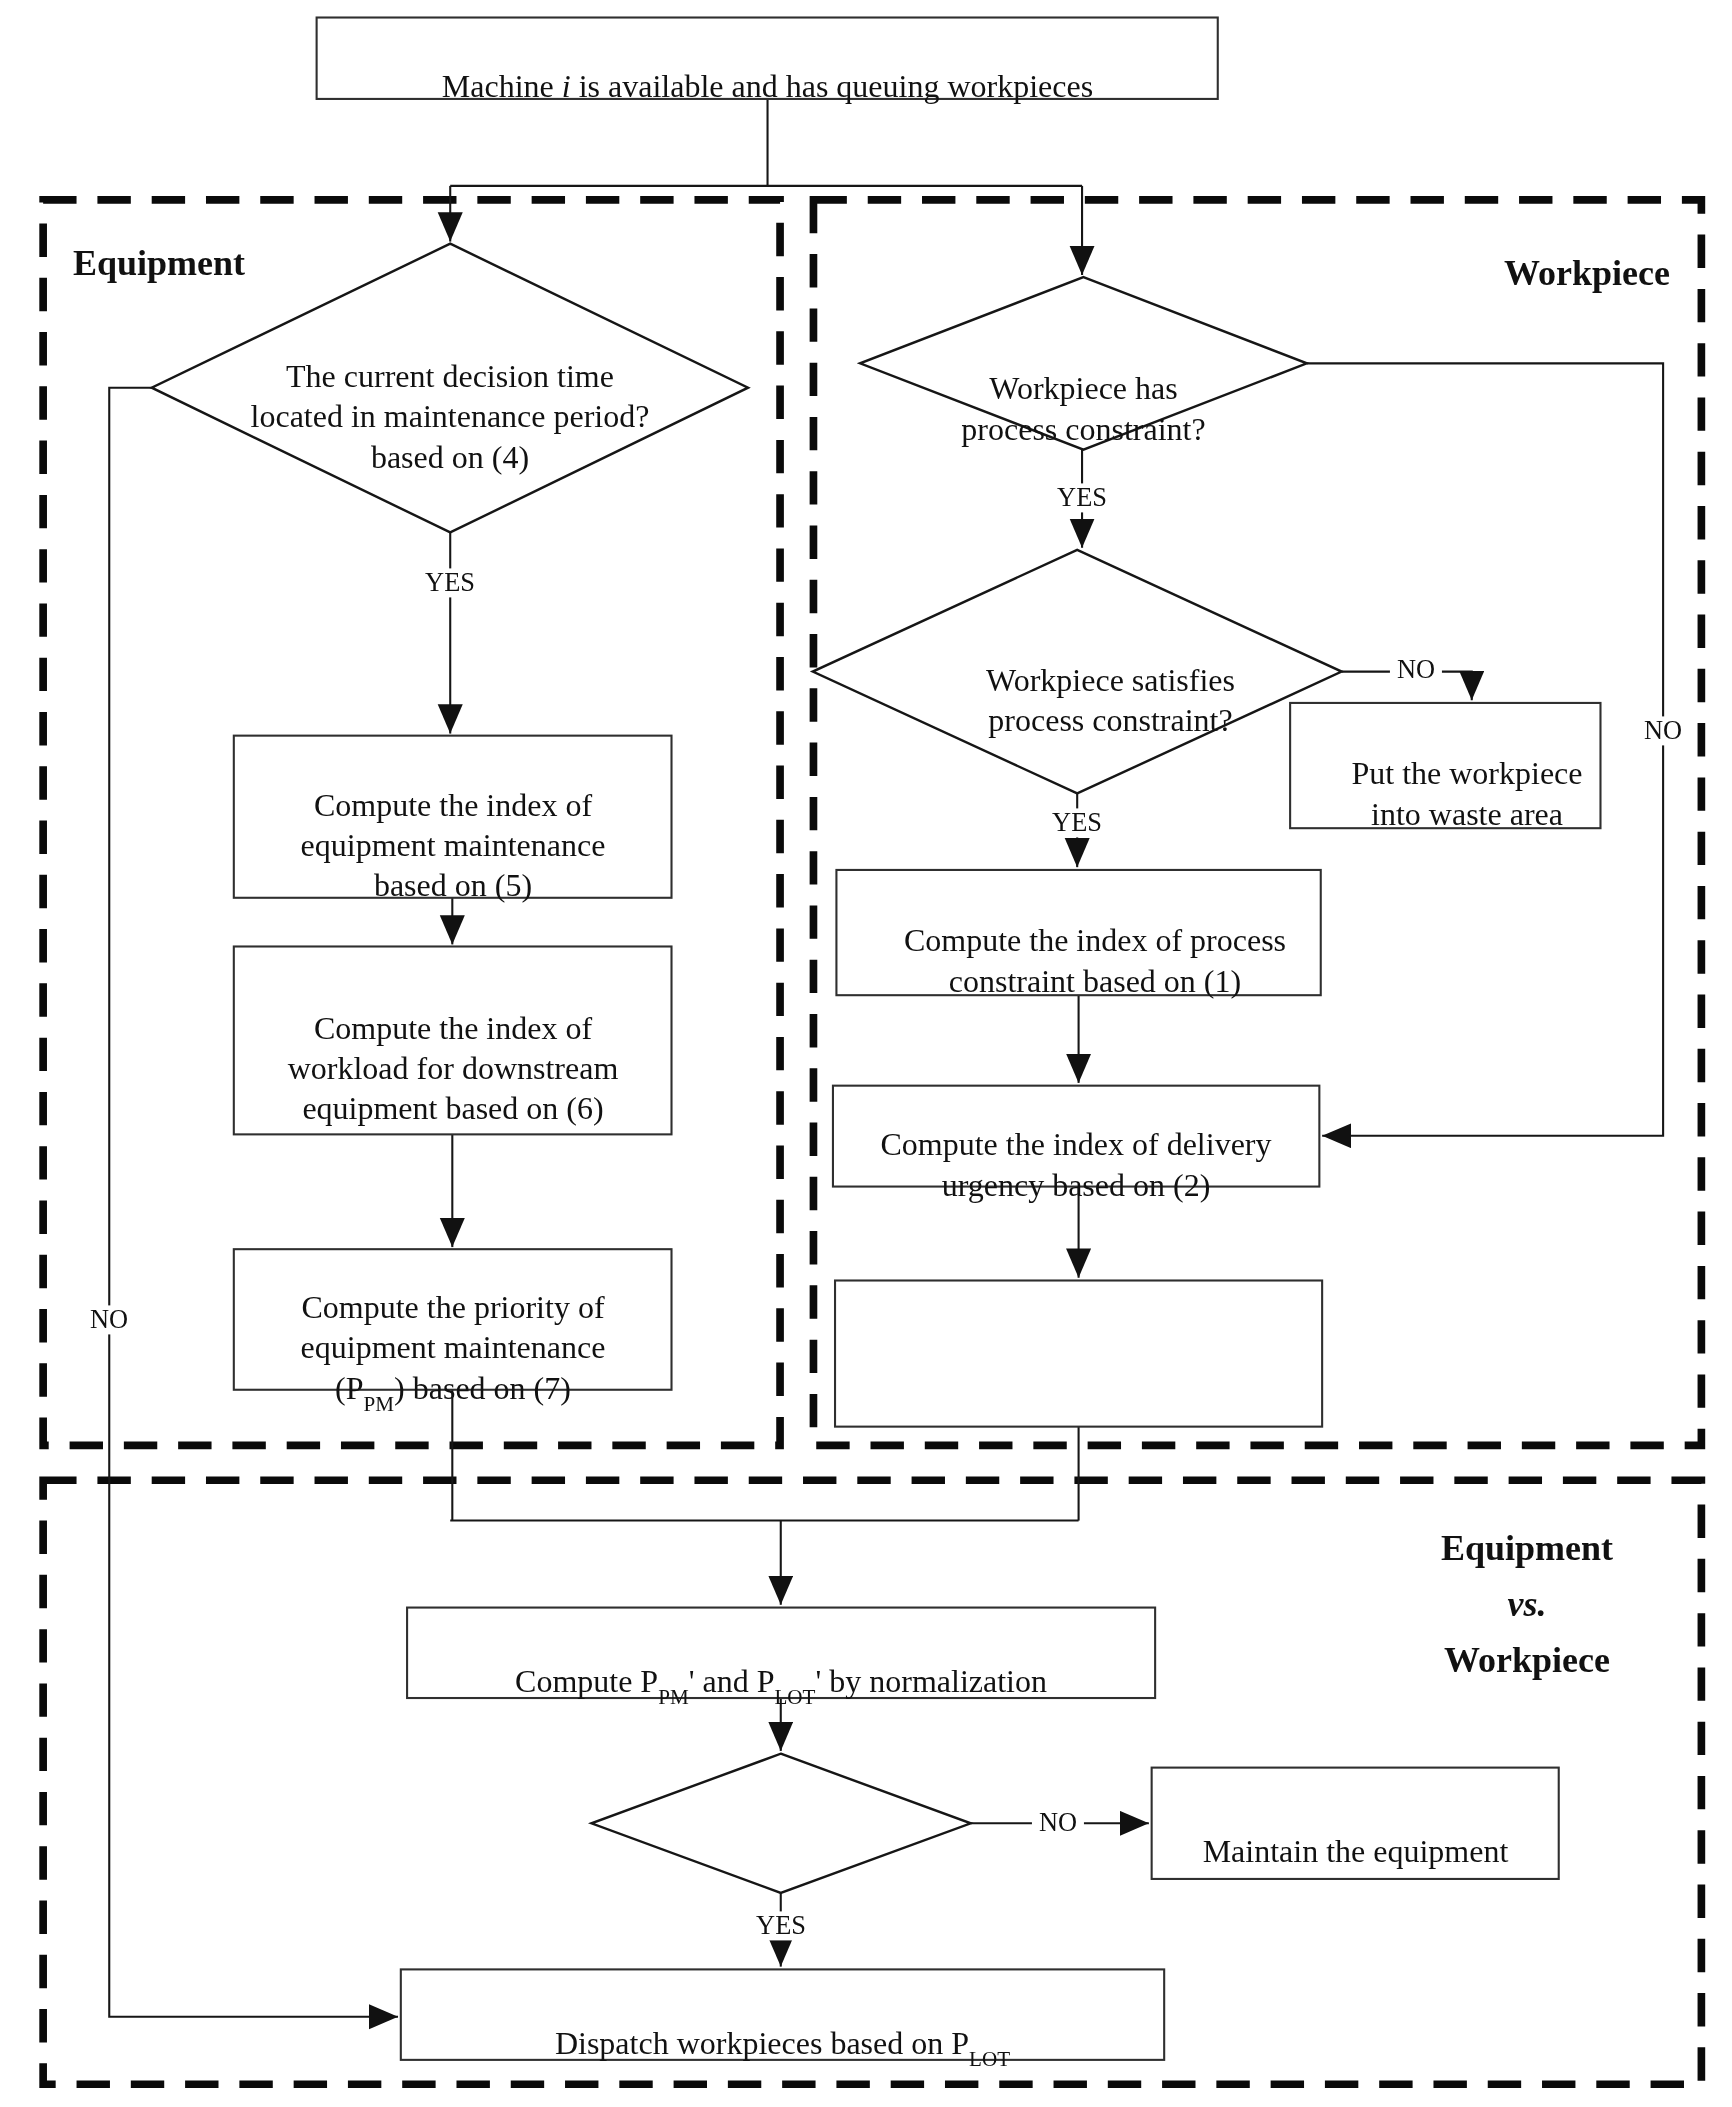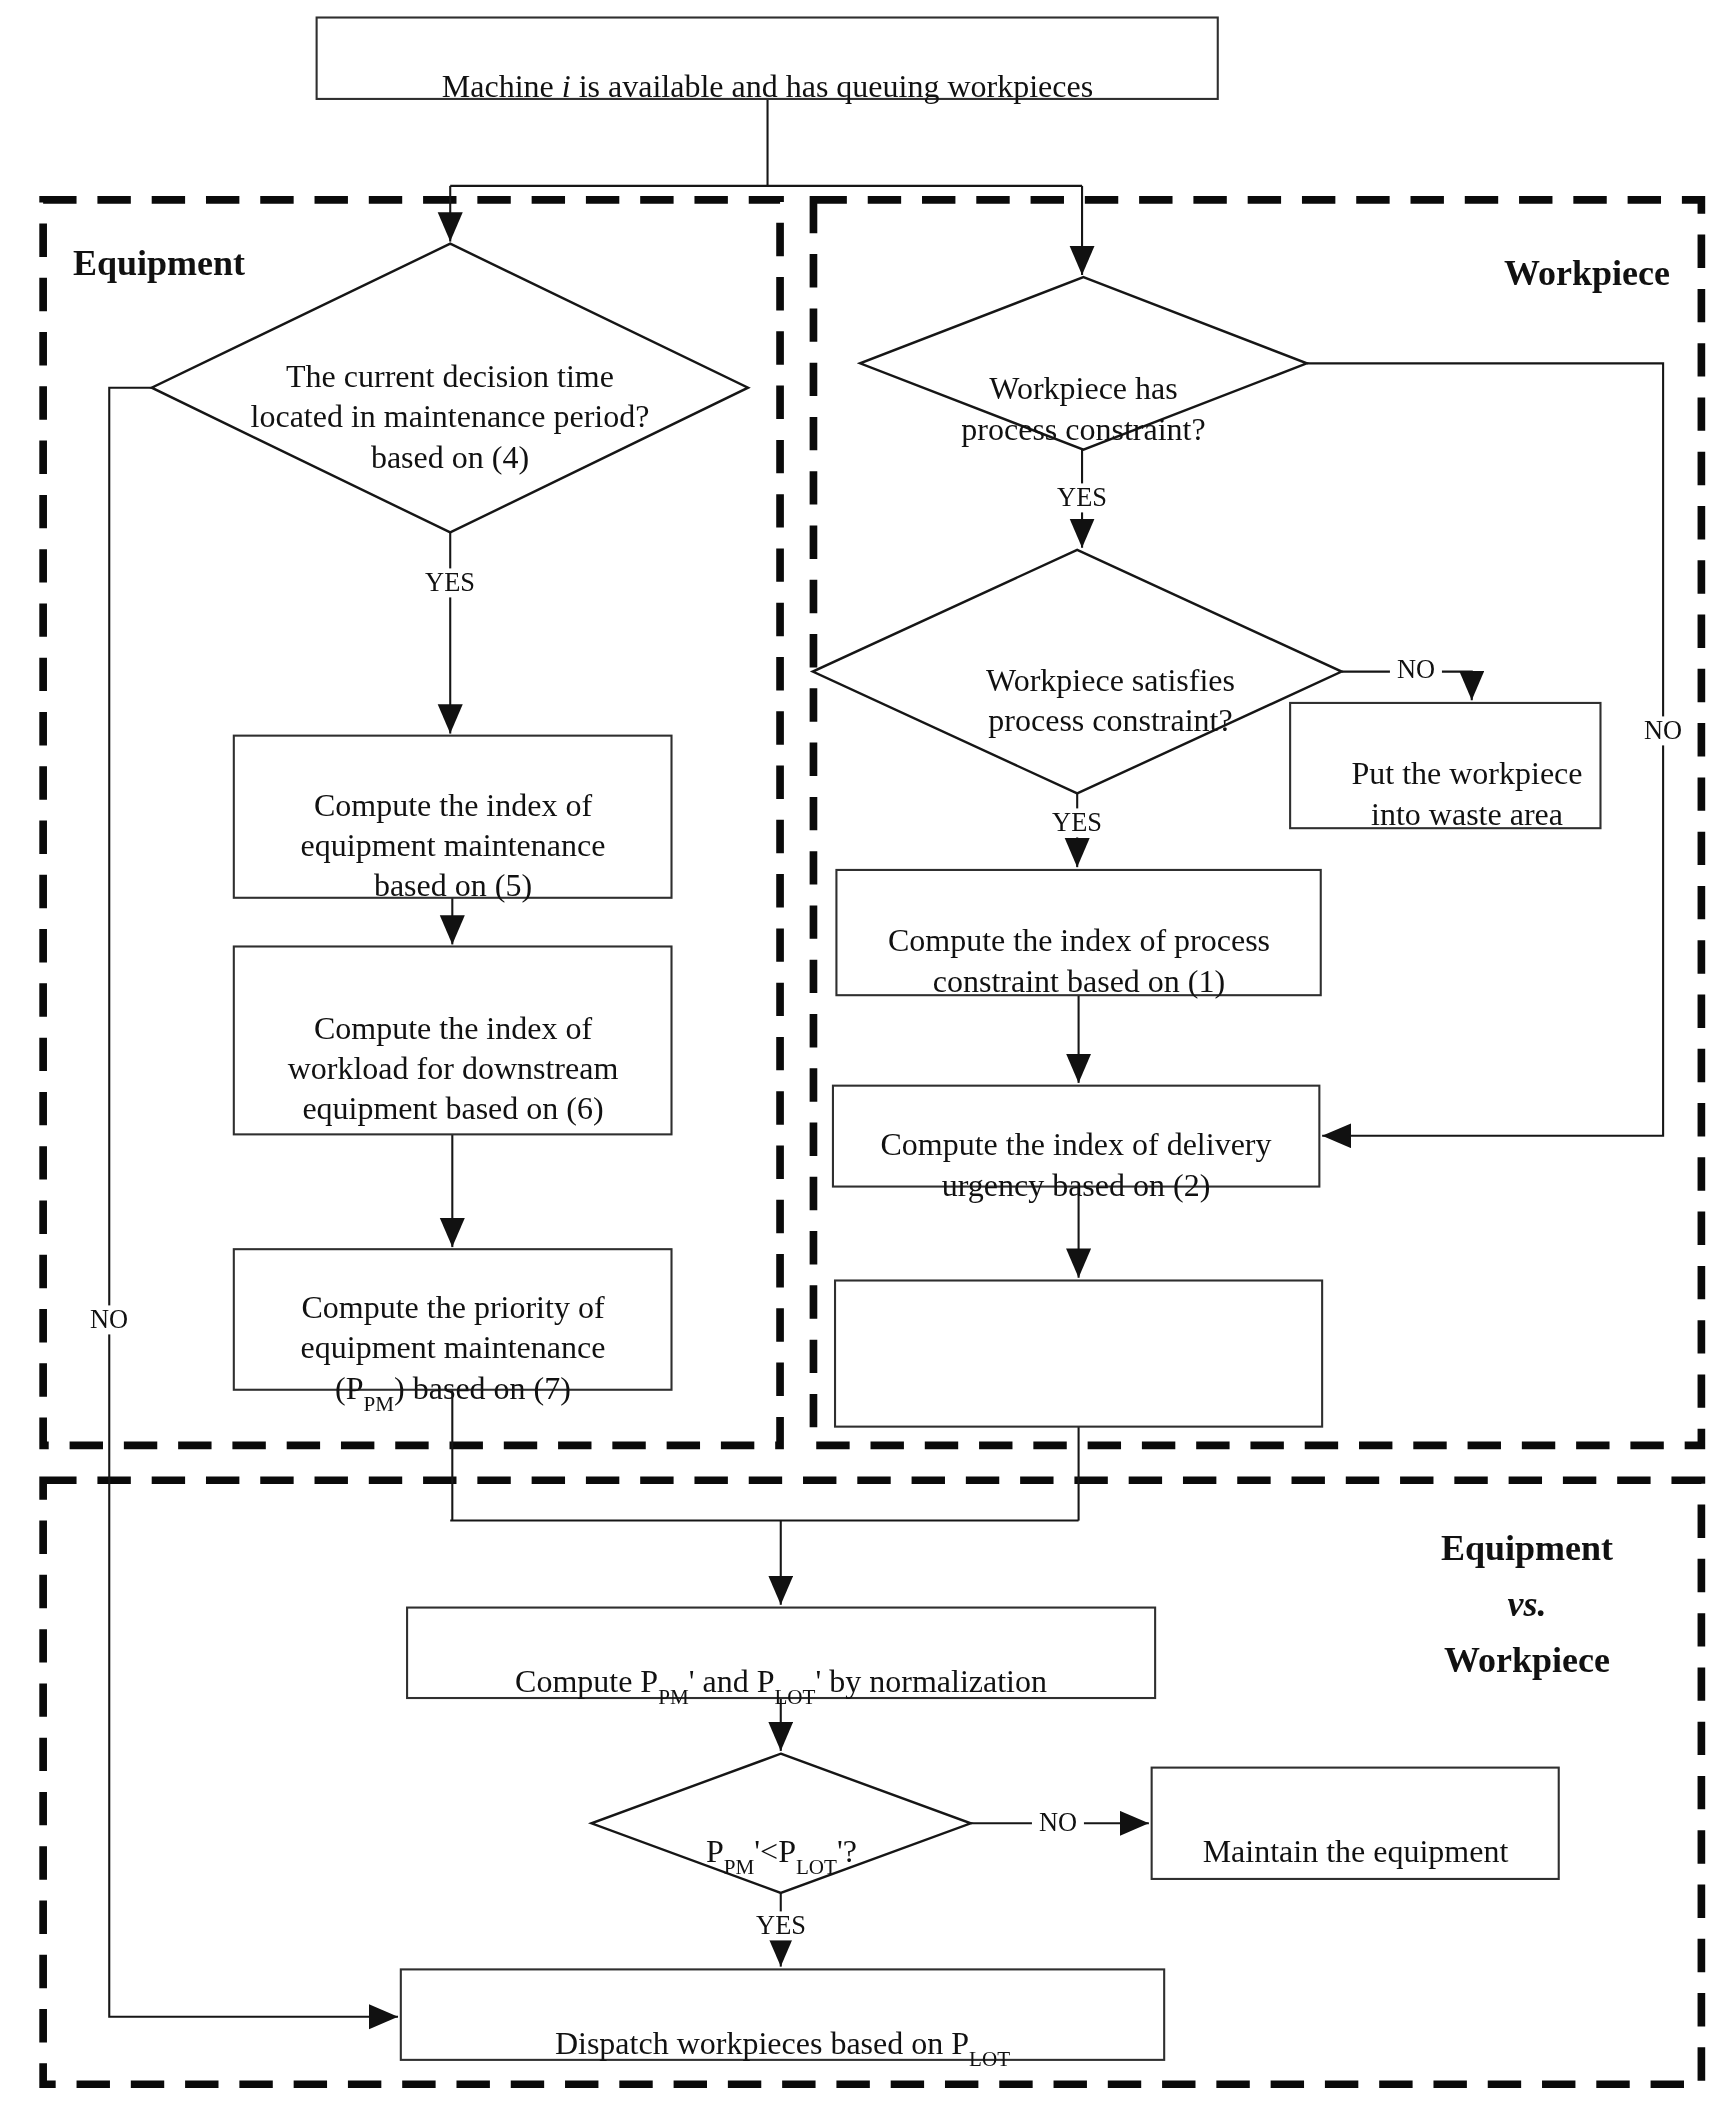--- a/index.html
+++ b/index.html
@@ -127,36 +127,33 @@
     <div>Workpiece satisfies</div>
     <div>process constraint?</div>
   </div>
   <div class="lbl" style="left:1077px;top:823px;"><span>YES</span></div>
   <div class="lbl" style="left:1416px;top:670px;"><span>NO</span></div>
 
   <div class="node" style="left:1290px;top:703px;width:310px;height:125px;padding-left:22px;">
     <div>Put the workpiece</div>
     <div>into waste area</div>
   </div>
-  <div class="node" style="left:837px;top:870px;width:484px;height:125px;">
+  <div class="node" style="left:837px;top:870px;width:484px;height:125px;padding-left:16px;">
     <div>Compute the index of process</div>
     <div>constraint based on (1)</div>
   </div>
   <div class="node" style="left:833px;top:1086px;width:486px;height:101px;">
     <div>Compute the index of delivery</div>
     <div>urgency based on (2)</div>
   </div>
 
   <div class="node" style="left:407px;top:1608px;width:748px;height:90px;">
     <div><span>Compute P</span><sub>PM</sub><span>' and P</span><sub>LOT</sub><span>' by normalization</span></div>
   </div>
 
-  <div class="node" style="left:592px;top:1754px;width:379px;height:139px;">
-    <div><span>P</span><sub>PM</sub><span>'&lt;P</span><sub>LOT</sub><span>'?</span></div>
-  </div>
   <div class="lbl" style="left:1058px;top:1823px;"><span>NO</span></div>
   <div class="lbl" style="left:781px;top:1926px;"><span>YES</span></div>
 
   <div class="node" style="left:1152px;top:1768px;width:407px;height:111px;">
     <div>Maintain the equipment</div>
   </div>
 
   <div class="node" style="left:401px;top:1970px;width:763px;height:90px;">
     <div><span>Dispatch workpieces based on P</span><sub>LOT</sub></div>
   </div>

